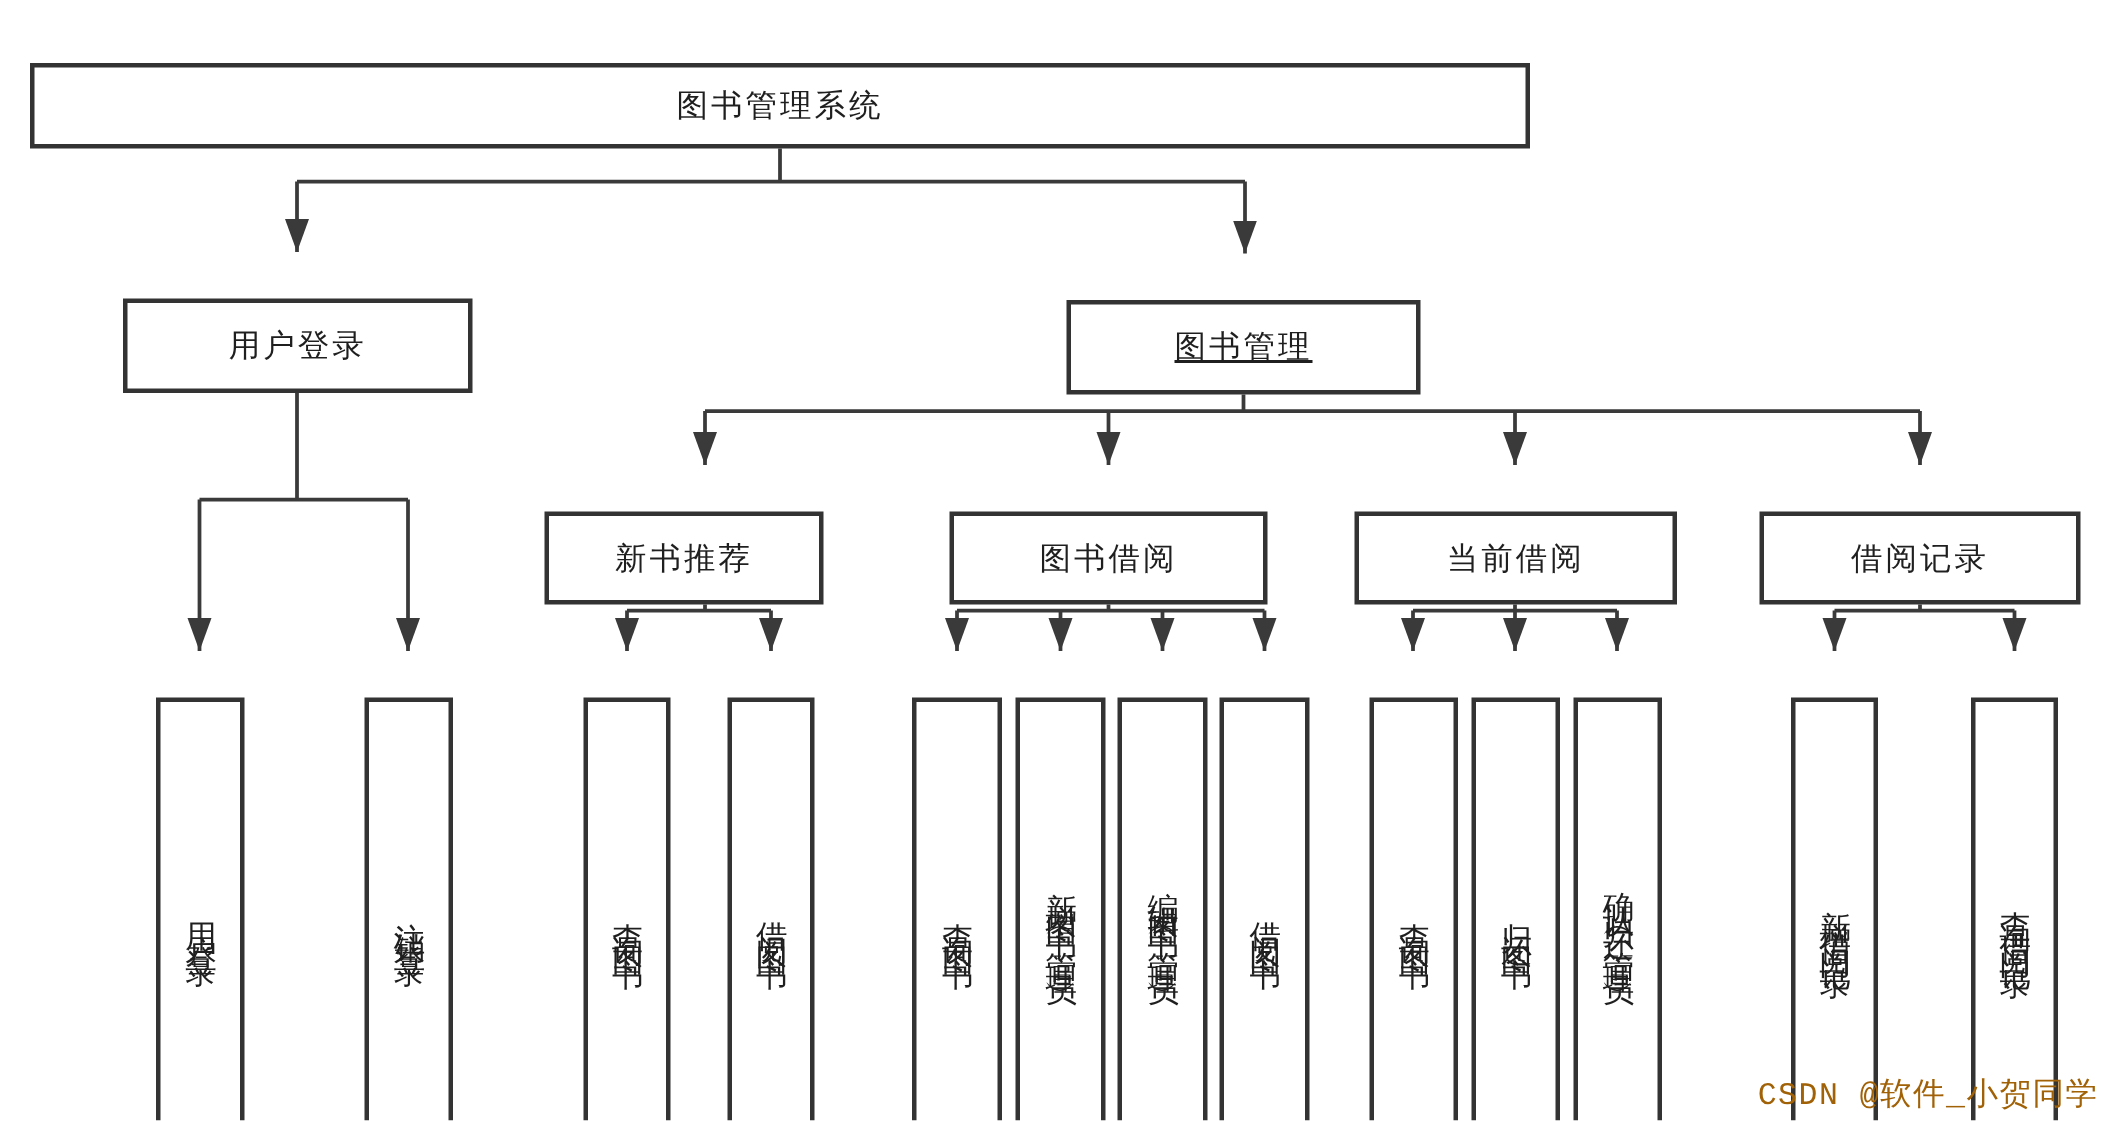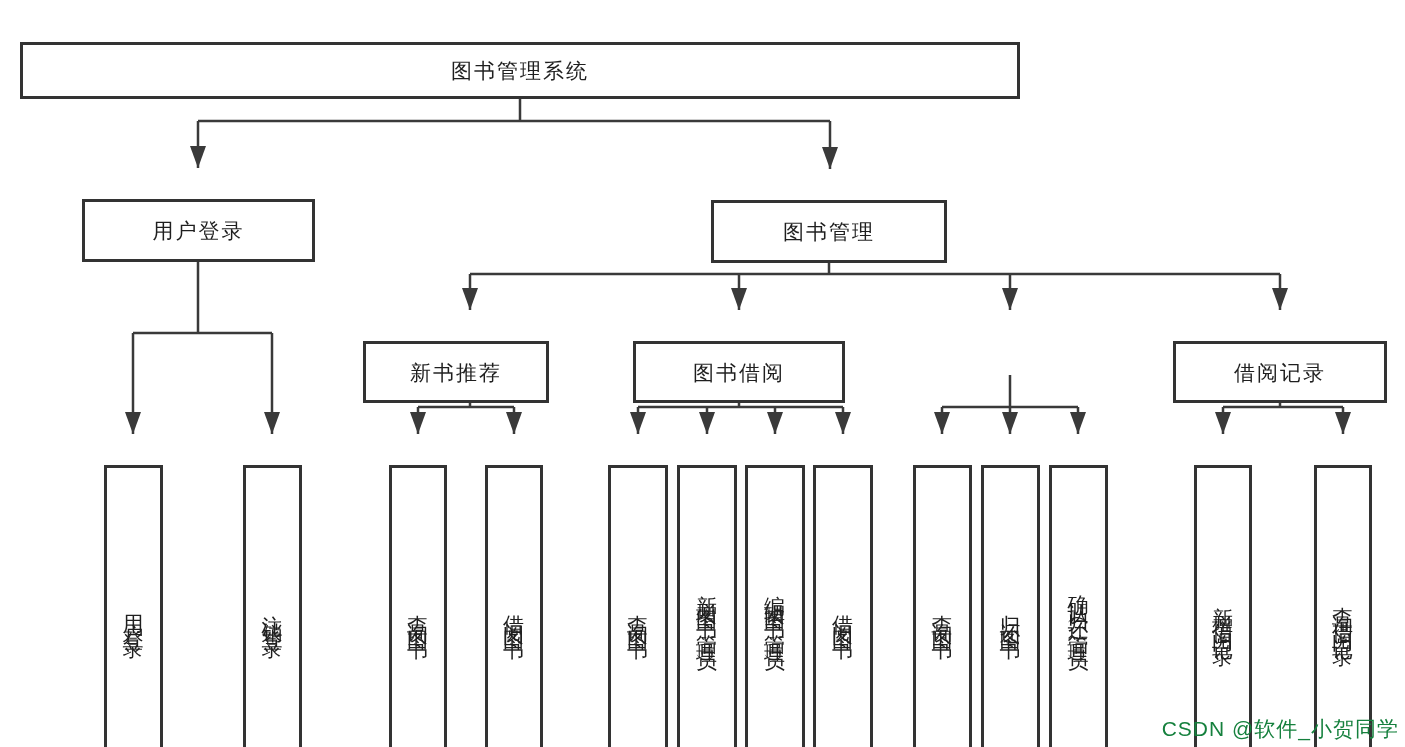--- a/index.html
+++ b/index.html
@@ -42,25 +42,26 @@
   .node.v span {
     writing-mode: vertical-rl;
     text-orientation: mixed;
     letter-spacing: 8px;
     white-space: nowrap;
   }
   .watermark {
     position: absolute;
     right: 6px;
     bottom: 4px;
-    color: #15803d;
+    color: #a16207;
     font-size: 21px;
     z-index: 3;
     letter-spacing: 1px;
     white-space: nowrap;
+    font-family: Liberation Mono, monospace;
   }
 </style>
 </head>
 <body>
 
 <div id="stage">
 
   <svg id="wires" viewBox="0 0 1405 747" xmlns="http://www.w3.org/2000/svg">
     <defs>
       <marker id="arrow" viewBox="0 0 24 18" refX="22" refY="9" markerWidth="24" markerHeight="18" markerUnits="userSpaceOnUse" orient="auto">
@@ -104,29 +105,32 @@
     </g>
   </svg>
 
   <div class="node h" style="left:20px; top:14px; width:1000px; height:57px;">
     <span>图书管理系统</span>
   </div>
 
   <div class="node h" style="left:82px; top:171px; width:233px; height:63px;">
     <span>用户登录</span>
   </div>
-  <div class="node h" style="left:711px; top:172px; width:236px; height:63px;">
+  <div class="node h" style="left:711px; top:172px; width:236px; height:63px;text-decoration:underline;">
     <span>图书管理</span>
   </div>
 
   <div class="node h" style="left:363px; top:313px; width:186px; height:62px;">
     <span>新书推荐</span>
   </div>
   <div class="node h" style="left:633px; top:313px; width:212px; height:62px;">
     <span>图书借阅</span>
+  </div>
+  <div class="node h" style="left:903px; top:313px; width:215px; height:62px;">
+    <span>当前借阅</span>
   </div>
   <div class="node h" style="left:1173px; top:313px; width:214px; height:62px;">
     <span>借阅记录</span>
   </div>
 
   <div class="node v" style="left:104px; top:437px; width:59px; height:298px;">
     <span>用户登录</span>
   </div>
   <div class="node v" style="left:243px; top:437px; width:59px; height:298px;">
     <span>注销登录</span>

